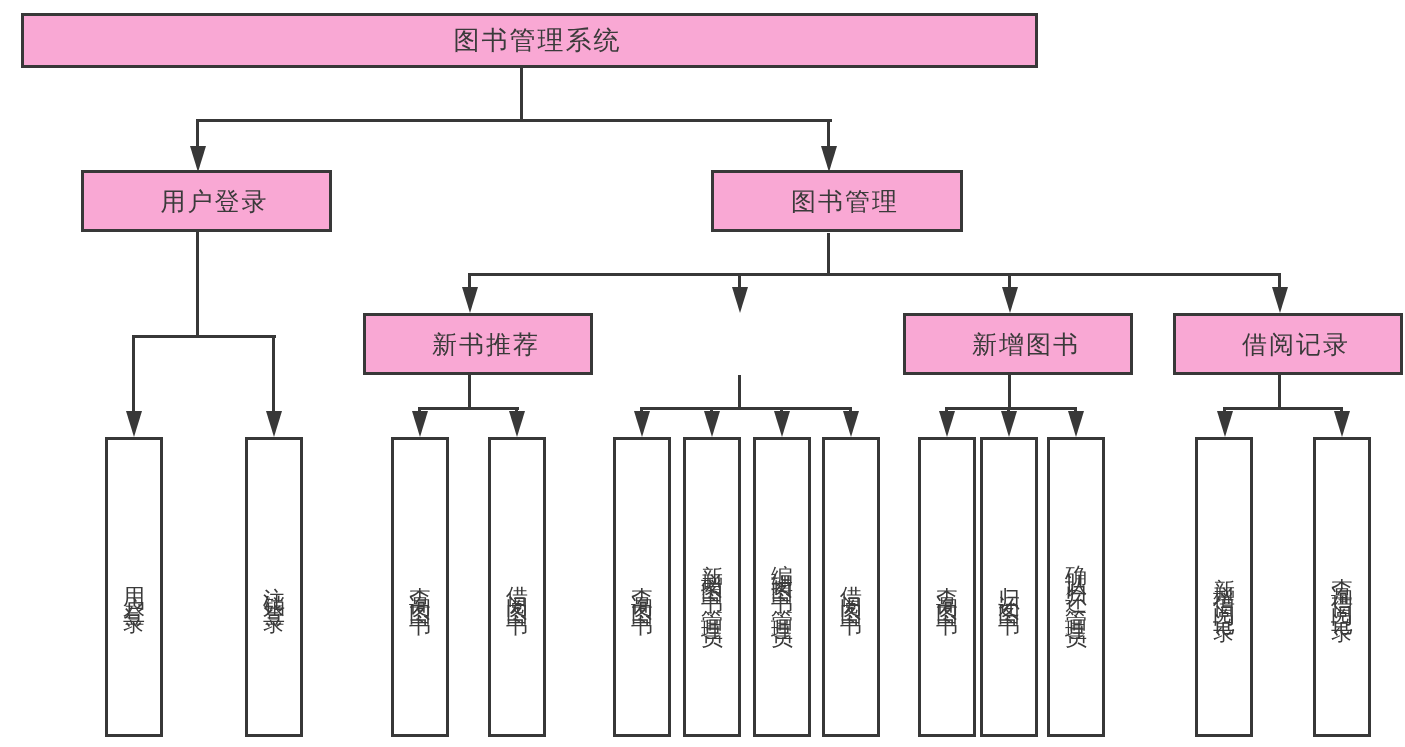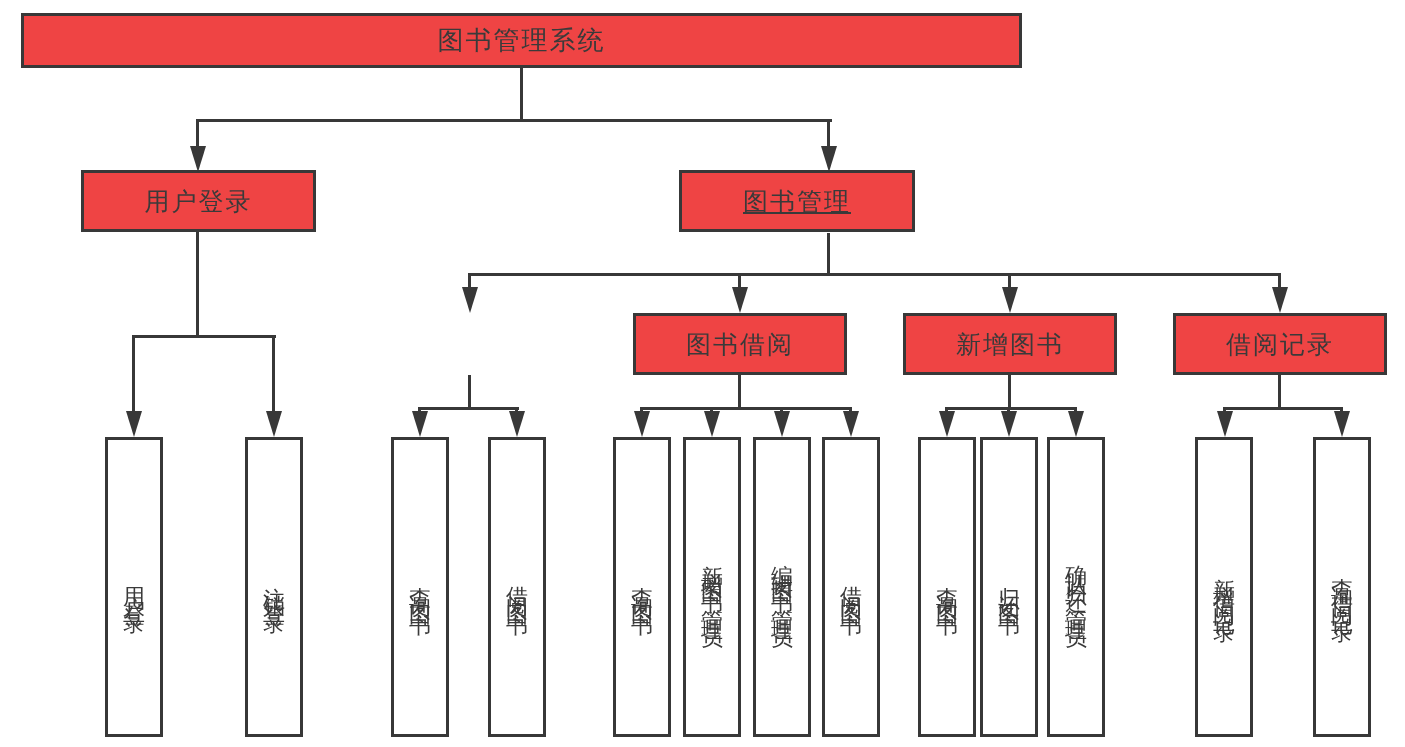--- a/index.html
+++ b/index.html
@@ -2,23 +2,23 @@
 <html><head>
 <meta charset="utf-8">
 <style>
   html,body{margin:0;padding:0;background:#fff;}
   #canvas{
     position:relative;width:1405px;height:747px;background:#fff;overflow:hidden;
     font-family:"Liberation Sans","DejaVu Sans",sans-serif;
     --line:#383838;--text:#3a3a3a;
   }
   .hbox{
-    position:absolute;border:3px solid var(--line);background:#ef4444;
+    position:absolute;border:3px solid var(--line);background:#f9a8d4;
     display:flex;align-items:center;justify-content:center;
-    font-size:25px;color:var(--text);letter-spacing:2px;white-space:nowrap;
+    font-size:25px;color:var(--text);letter-spacing:2px;white-space:nowrap;padding-left:16px;
   }
   .hbox.root{font-size:26px;}
   .vbox{
     position:absolute;border:3px solid var(--line);background:#fff;
     display:flex;align-items:center;justify-content:center;
   }
   .vbox span{
     writing-mode:vertical-rl;font-size:22px;letter-spacing:9px;
     color:var(--text);line-height:1.1;
   }
@@ -40,28 +40,28 @@
 <div id="canvas">
 
   <div class="hbox root" style="left:21px;top:13px;width:995px;height:49px;">
     <span>图书管理系统</span>
   </div>
 
   <div class="hbox" style="left:81px;top:170px;width:229px;height:56px;">
     <span>用户登录</span>
   </div>
 
-  <div class="hbox" style="left:679px;top:170px;width:230px;height:56px;text-decoration:underline;">
+  <div class="hbox" style="left:711px;top:170px;width:230px;height:56px;">
     <span>图书管理</span>
   </div>
 
+  <div class="hbox" style="left:363px;top:313px;width:208px;height:56px;">
+    <span>新书推荐</span>
+  </div>
 
-  <div class="hbox" style="left:633px;top:313px;width:208px;height:56px;">
-    <span>图书借阅</span>
-  </div>
 
   <div class="hbox" style="left:903px;top:313px;width:208px;height:56px;">
     <span>新增图书</span>
   </div>
 
   <div class="hbox" style="left:1173px;top:313px;width:208px;height:56px;">
     <span>借阅记录</span>
   </div>
 
   <div class="vbox" style="left:105px;top:437px;width:52px;height:294px;">

